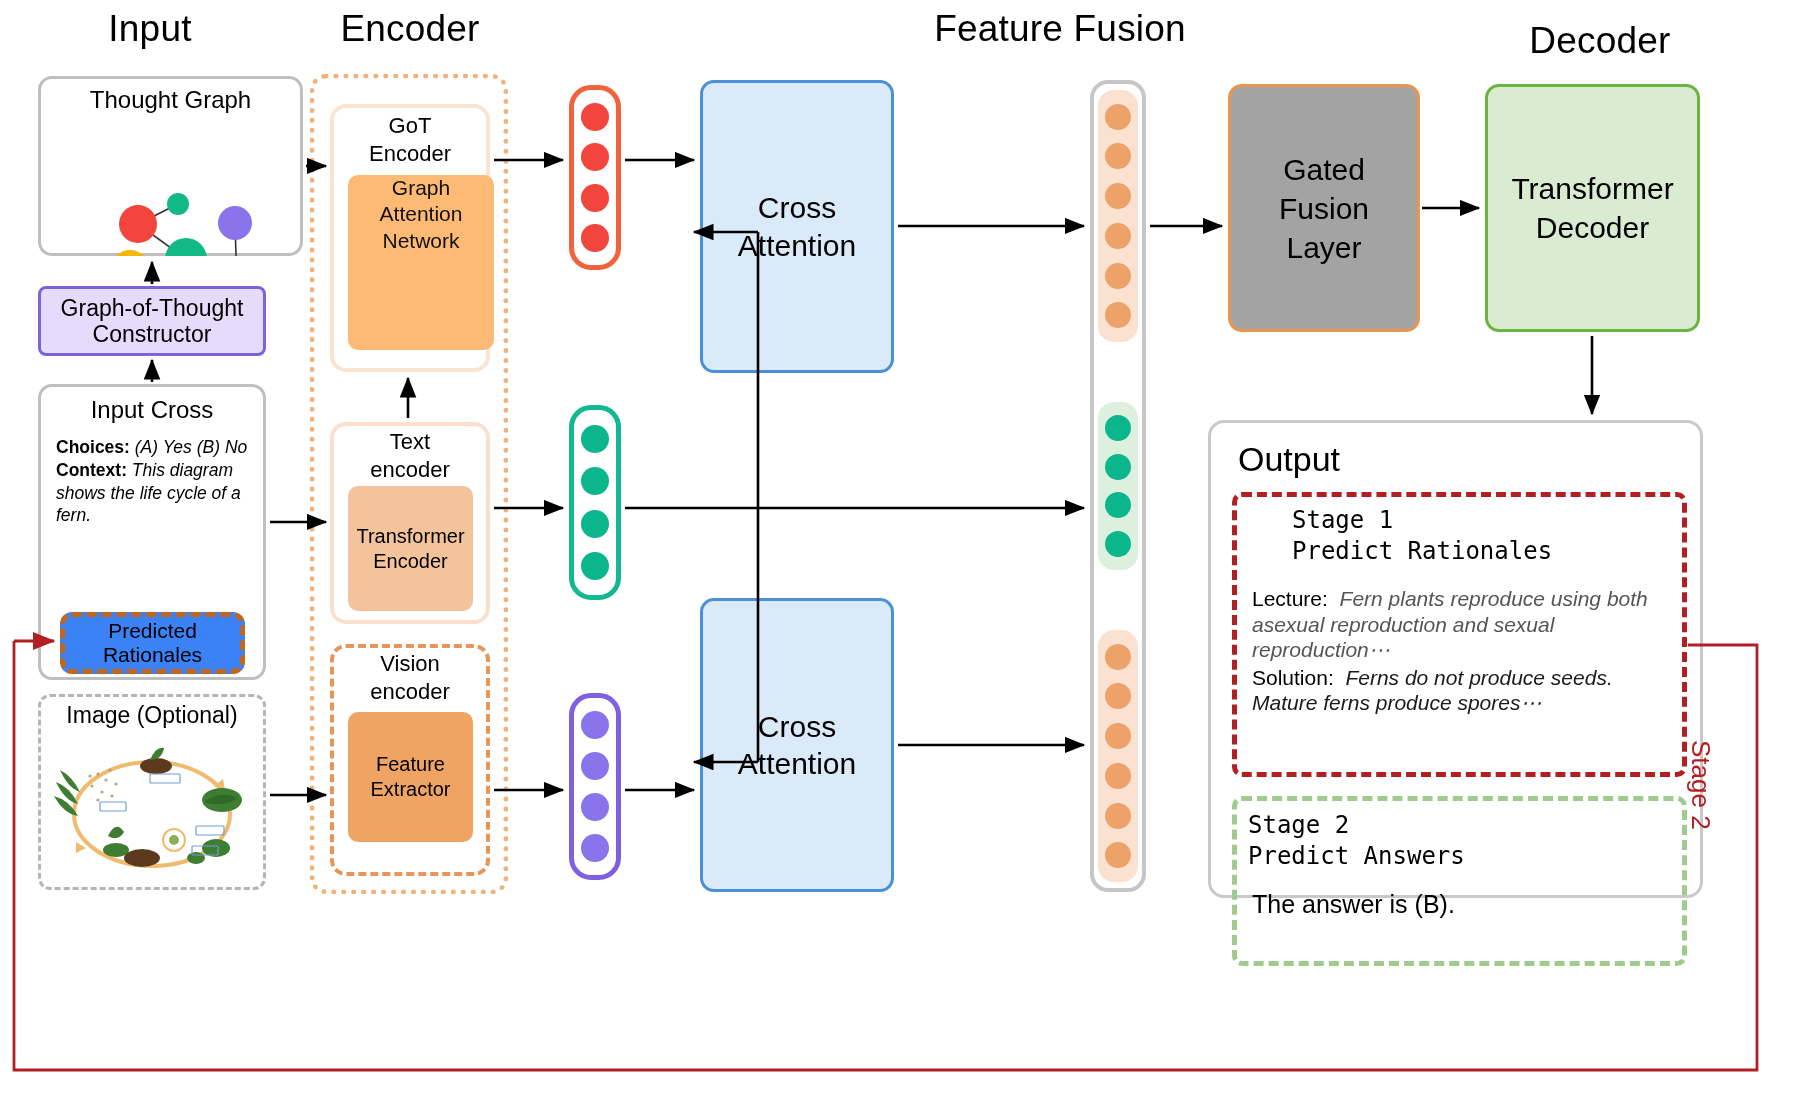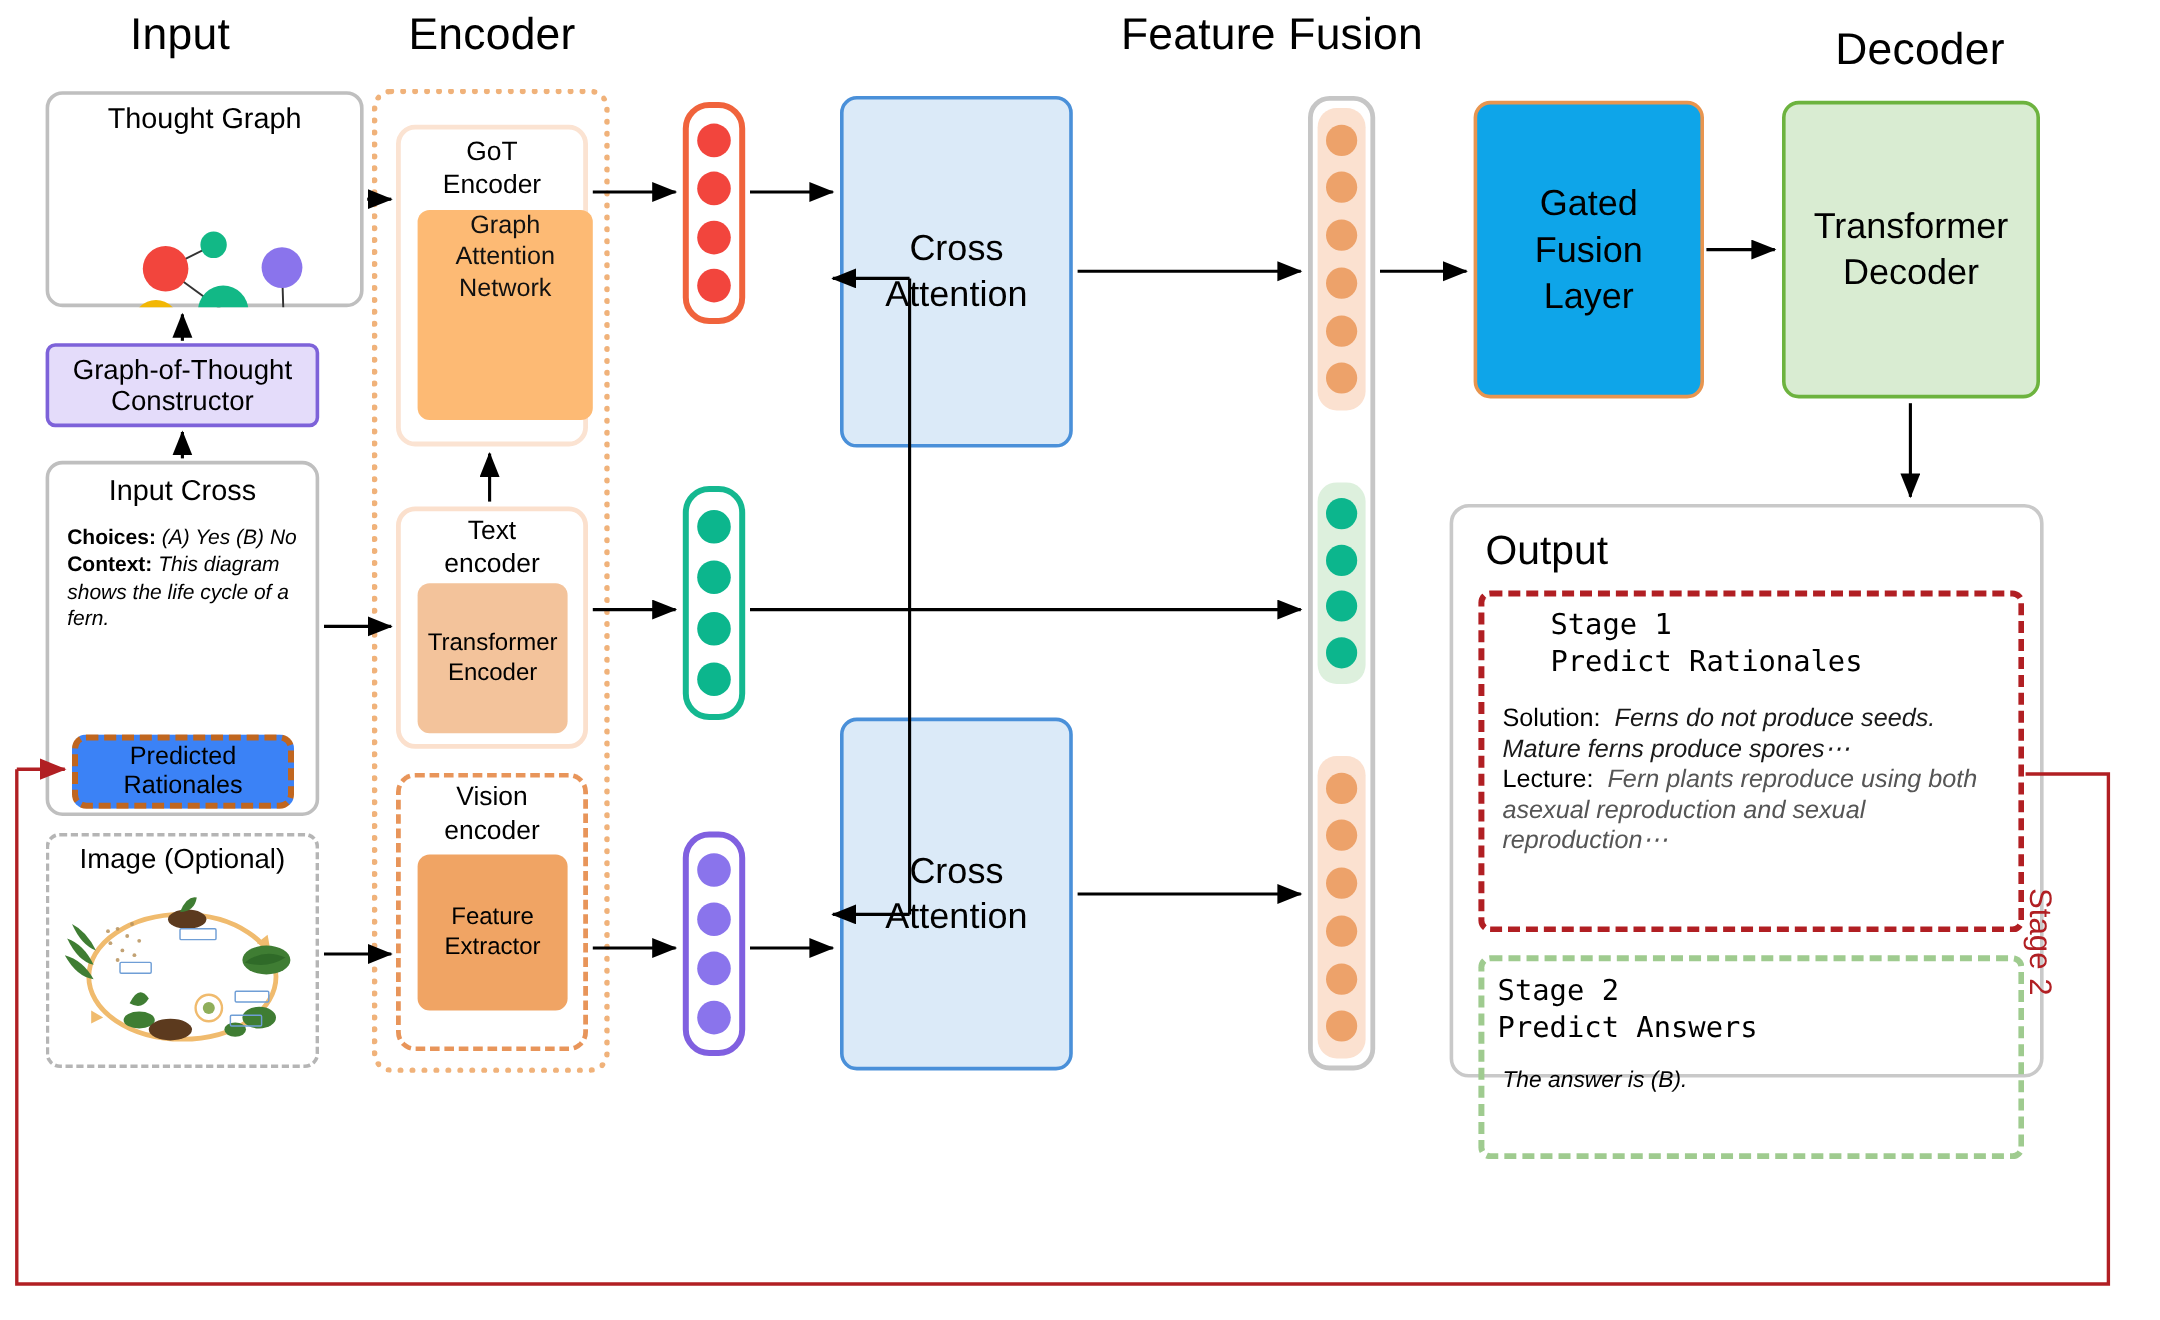--- a/index.html
+++ b/index.html
@@ -87,39 +87,39 @@
       justify-content:space-between;padding:6px 0;}
   .fgroup{border-radius:16px;display:flex;flex-direction:column;align-items:center;
       justify-content:space-evenly;width:40px;}
   .fgroup.orange{background:#fbe1d0;}
   .fgroup.green{background:#ddf0dd;}
   .fdot{width:26px;height:26px;border-radius:50%;}
   .fgroup.orange .fdot{background:#eda26a;}
   .fgroup.green .fdot{background:#0cb68d;}
 
   
-  #gated-fusion{left:1228px;top:84px;width:192px;height:248px;background:#0ea5e9;
+  #gated-fusion{left:1228px;top:84px;width:192px;height:248px;background:#a3a3a3;
       border:3px solid #e8954f;border-radius:14px;display:flex;align-items:center;
       justify-content:center;text-align:center;font-size:30px;line-height:1.3;}
   #transformer-decoder{left:1485px;top:84px;width:215px;height:248px;background:#d9ecd2;
       border:3px solid #6db33f;border-radius:14px;display:flex;align-items:center;
       justify-content:center;text-align:center;font-size:30px;line-height:1.3;}
 
   
   #output-box{left:1208px;top:420px;width:495px;height:478px;background:#fff;
       border:3px solid #c9c9c9;border-radius:16px;}
   #output-title{left:1238px;top:440px;font-size:34px;}
   #stage1-box{left:1232px;top:492px;width:455px;height:285px;border:5px dashed #b11f23;border-radius:10px;}
   #stage1-head{left:1248px;top:505px;width:430px;font-family:"DejaVu Sans Mono",monospace;
       font-size:24px;line-height:1.30;white-space:pre;margin-left:44px;}
   #stage1-body{left:1252px;top:586px;width:430px;font-size:21px;line-height:1.22;}
   #stage2-box{left:1232px;top:796px;width:455px;height:170px;border:5px dashed #9fcb8f;border-radius:10px;}
   #stage2-head{left:1248px;top:810px;width:430px;font-family:"DejaVu Sans Mono",monospace;
       font-size:24px;line-height:1.30;white-space:pre;}
-  #stage2-body{left:1252px;top:890px;width:430px;font-size:19px;font-style:italic;}
+  #stage2-body{left:1252px;top:890px;width:430px;font-size:25px;}
   .ital{font-style:italic;color:#1a1a1a;}
   .ital-gray{font-style:italic;color:#555;}
 
   #stage2-sidelabel{left:1716px;top:740px;font-size:26px;color:#b11f23;
       transform:rotate(90deg);transform-origin:left top;white-space:nowrap;}
 
   #arrows{left:0;top:0;width:1800px;height:1100px;pointer-events:none;}
 </style>
 </head>
 <body>
@@ -312,27 +312,27 @@
 Decoder</span>
 </div>
 
 <div class="abs" id="output-box"></div>
 <div class="abs" id="output-title">Output</div>
 
 <div class="abs" id="stage1-box"></div>
 <div class="abs" id="stage1-head">Stage 1
 Predict Rationales</div>
 <div class="abs" id="stage1-body">
+  <div style="margin-bottom:2px;">
+    <span>Lecture</span><span>:</span>&nbsp;
+    <span class="ital-gray">Fern plants reproduce using both asexual reproduction and sexual reproduction⋯</span>
+  </div>
   <div>
     <span>Solution:</span>&nbsp;
     <span class="ital">Ferns do not produce seeds. Mature ferns produce spores⋯</span>
-  </div>
-  <div style="margin-bottom:2px;">
-    <span>Lecture</span><span>:</span>&nbsp;
-    <span class="ital-gray">Fern plants reproduce using both asexual reproduction and sexual reproduction⋯</span>
   </div>
 </div>
 
 <div class="abs" id="stage2-box"></div>
 <div class="abs" id="stage2-head">Stage 2
 Predict Answers</div>
 <div class="abs" id="stage2-body">The answer is (B).</div>
 
 <div class="abs" id="stage2-sidelabel">Stage 2</div>
 

